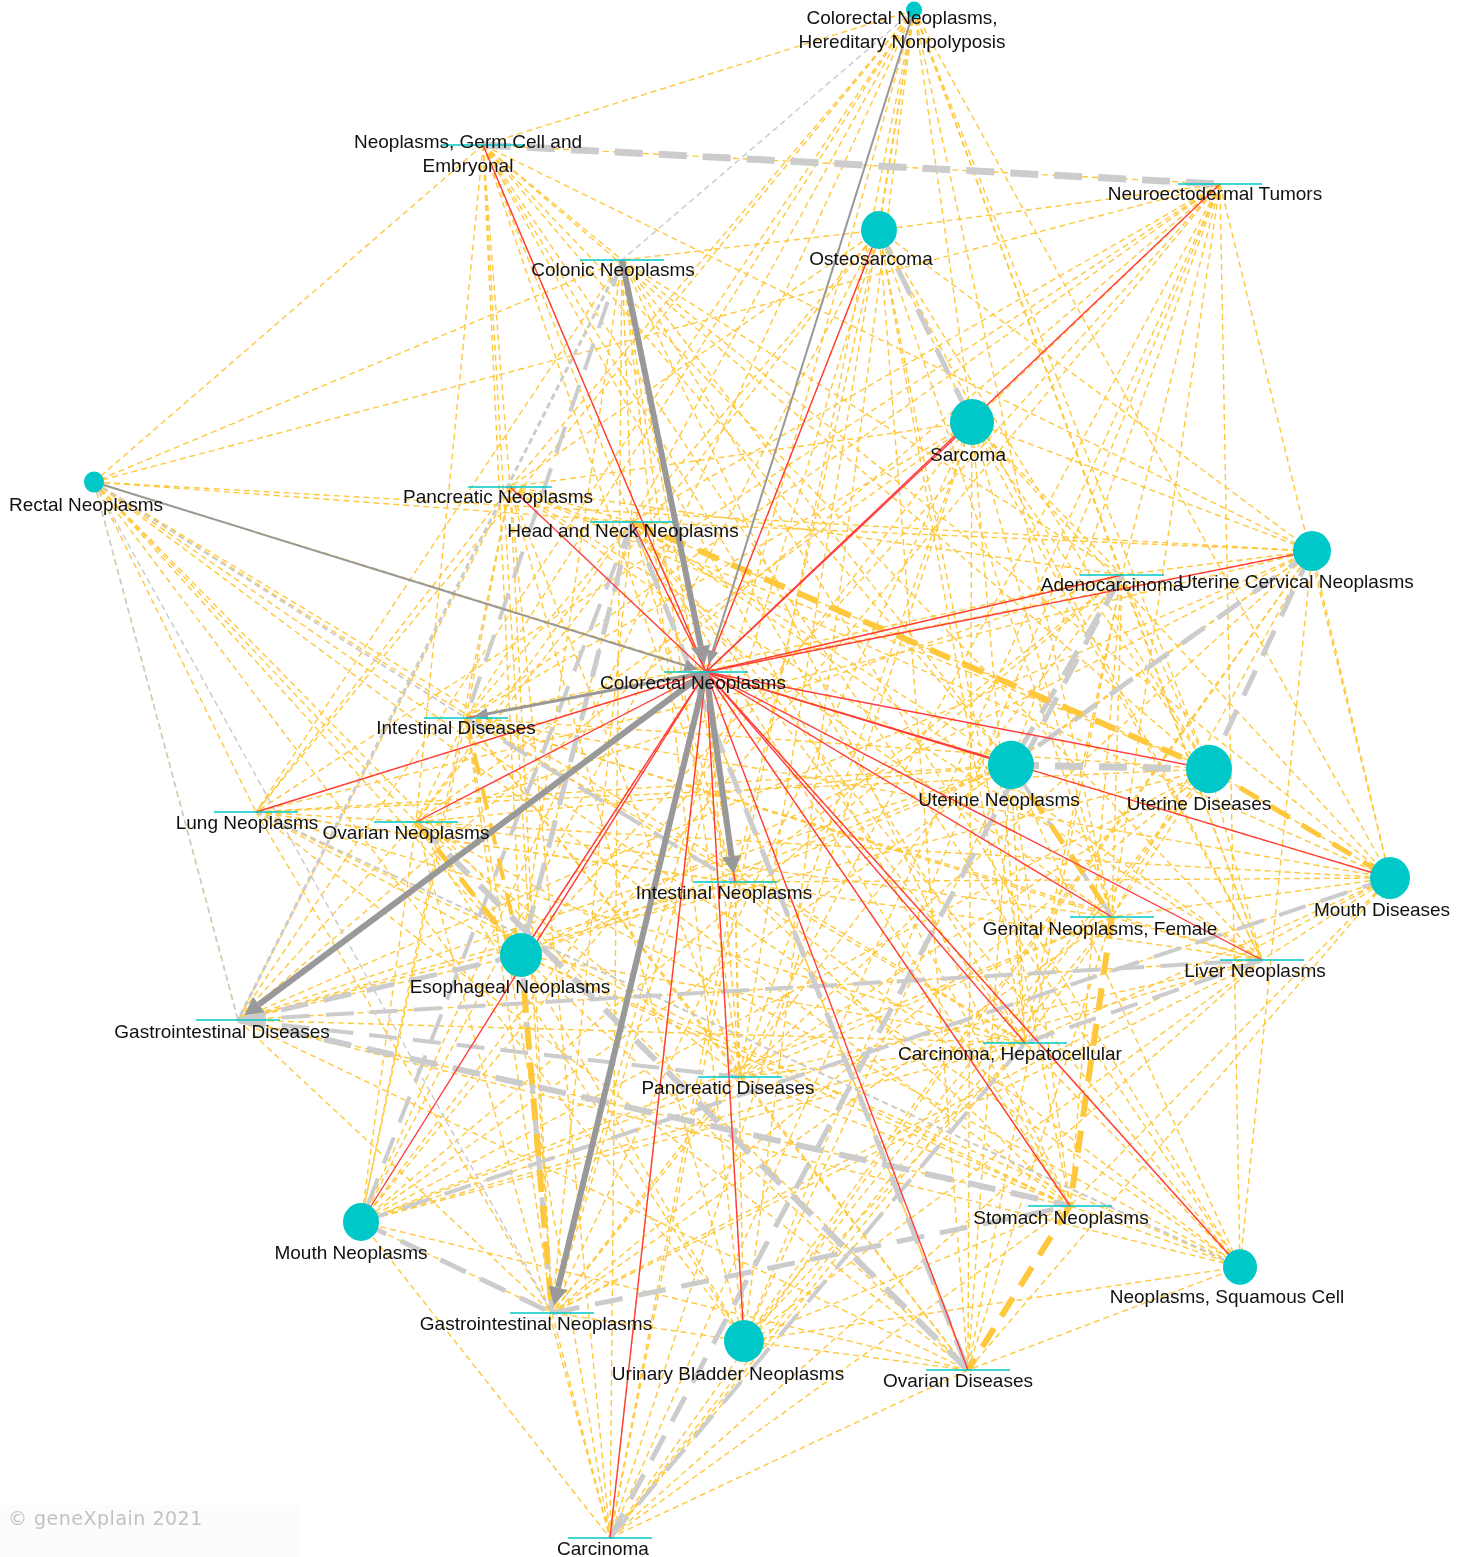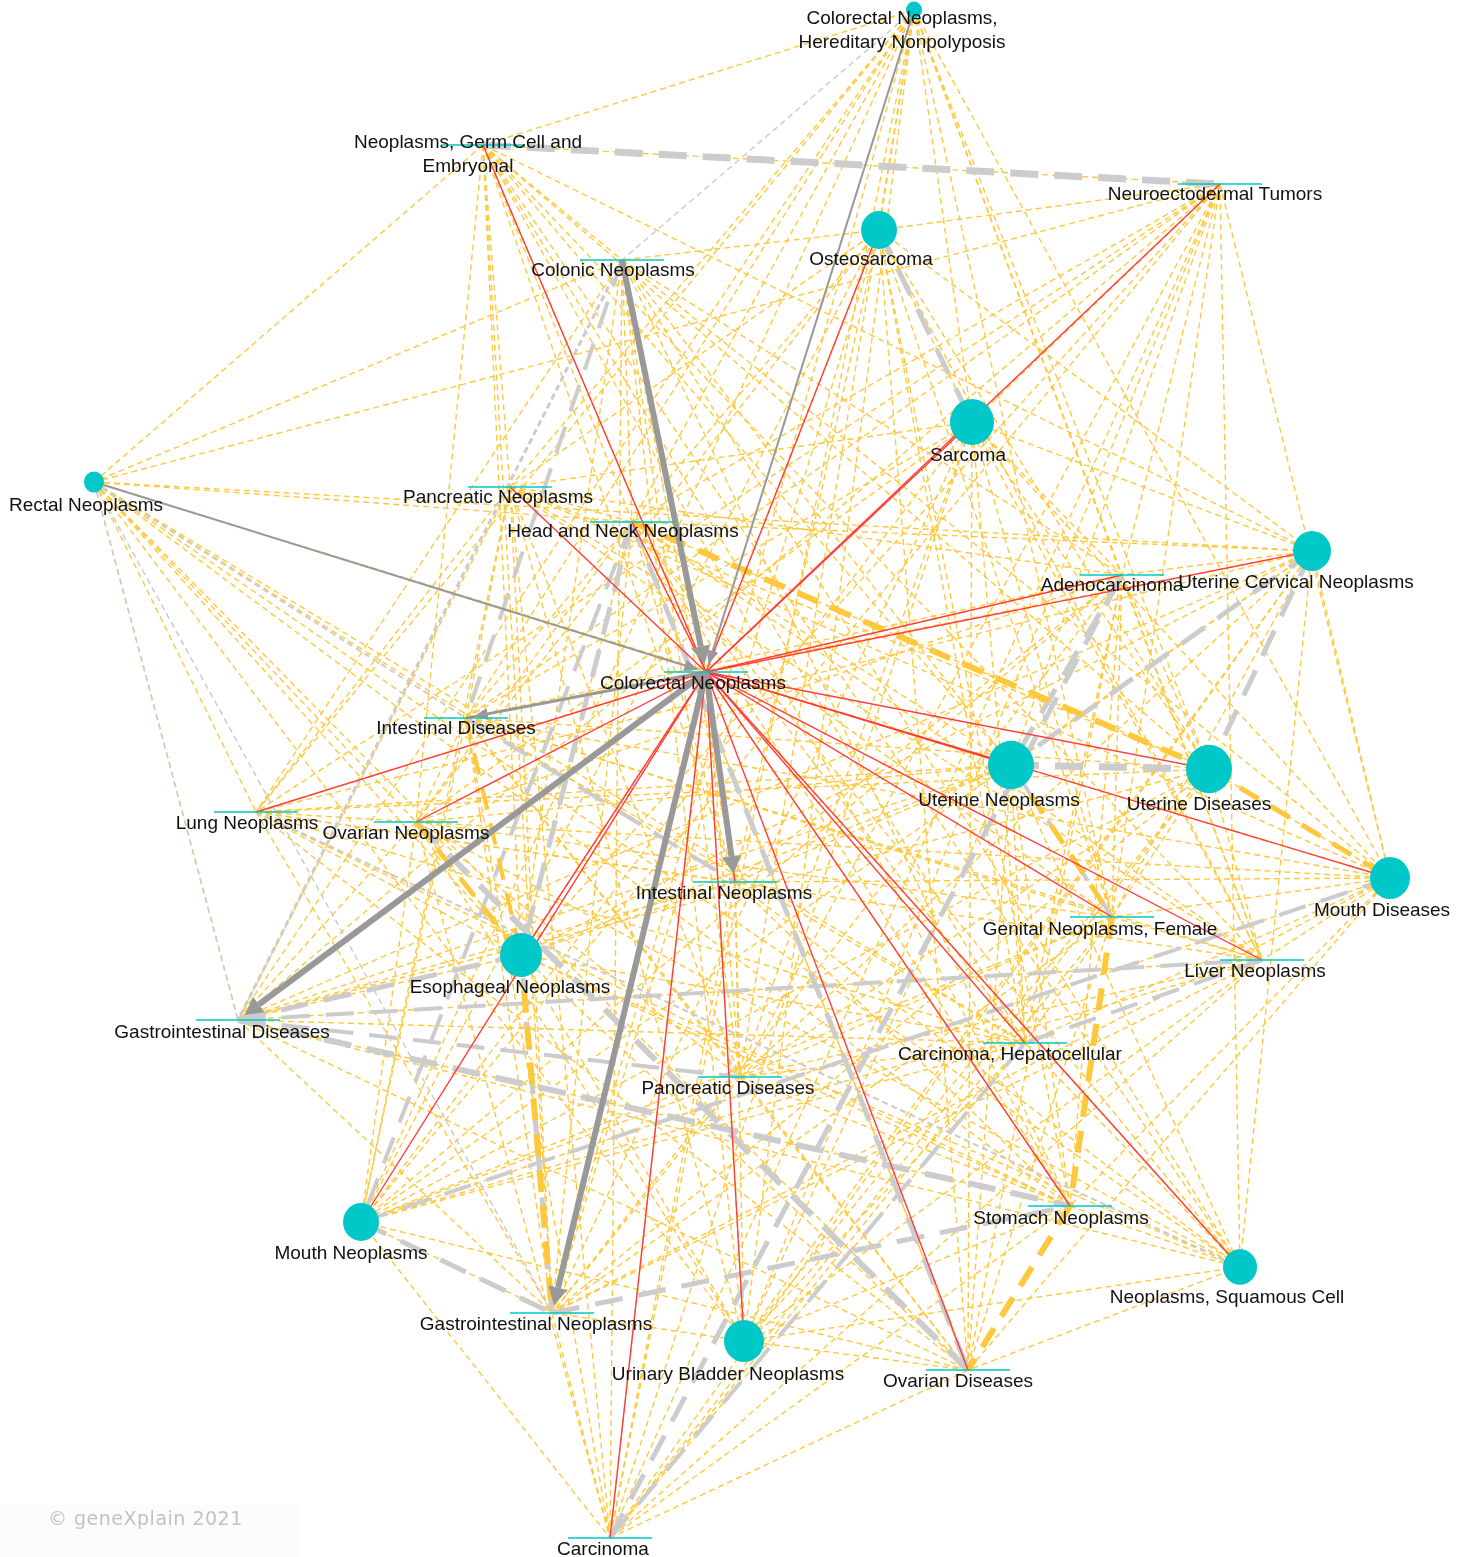--- a/index.html
+++ b/index.html
@@ -1,20 +1,20 @@
 <!DOCTYPE html>
 <html><head>
 <meta charset="utf-8">
 <style>
   html,body{margin:0;padding:0;background:#ffffff;}
   body{width:1459px;height:1557px;position:relative;overflow:hidden;font-family:"Liberation Sans",sans-serif;}
   #graph{position:absolute;left:0;top:0;}
   .lbl{font-family:"Liberation Sans",sans-serif;font-size:19px;fill:#111;}
   .wm{position:absolute;left:0;top:1505px;width:300px;height:52px;background:rgba(250,250,250,0.6);}
-  .wm span{position:absolute;left:8px;top:2px;font-family:"DejaVu Sans",sans-serif;font-size:19px;color:#c4c0c0;letter-spacing:0.5px;margin-left:40px;}
+  .wm span{position:absolute;left:8px;top:2px;font-family:"DejaVu Sans",sans-serif;font-size:19px;color:#c4c0c0;letter-spacing:0.5px;}
 </style>
 </head>
 <body>
 
 <svg id="graph" width="1459" height="1557" viewBox="0 0 1459 1557">
   <g id="edges-yellow">
       <line x1="914" y1="10" x2="483" y2="145" stroke="#ffc83c" stroke-width="1.4" stroke-dasharray="6,4"></line>
       <line x1="914" y1="10" x2="879" y2="230" stroke="#ffc83c" stroke-width="1.4" stroke-dasharray="6,4"></line>
       <line x1="914" y1="10" x2="972" y2="422" stroke="#ffc83c" stroke-width="1.4" stroke-dasharray="6,4"></line>
       <line x1="914" y1="10" x2="510" y2="487" stroke="#ffc83c" stroke-width="1.4" stroke-dasharray="6,4"></line>

